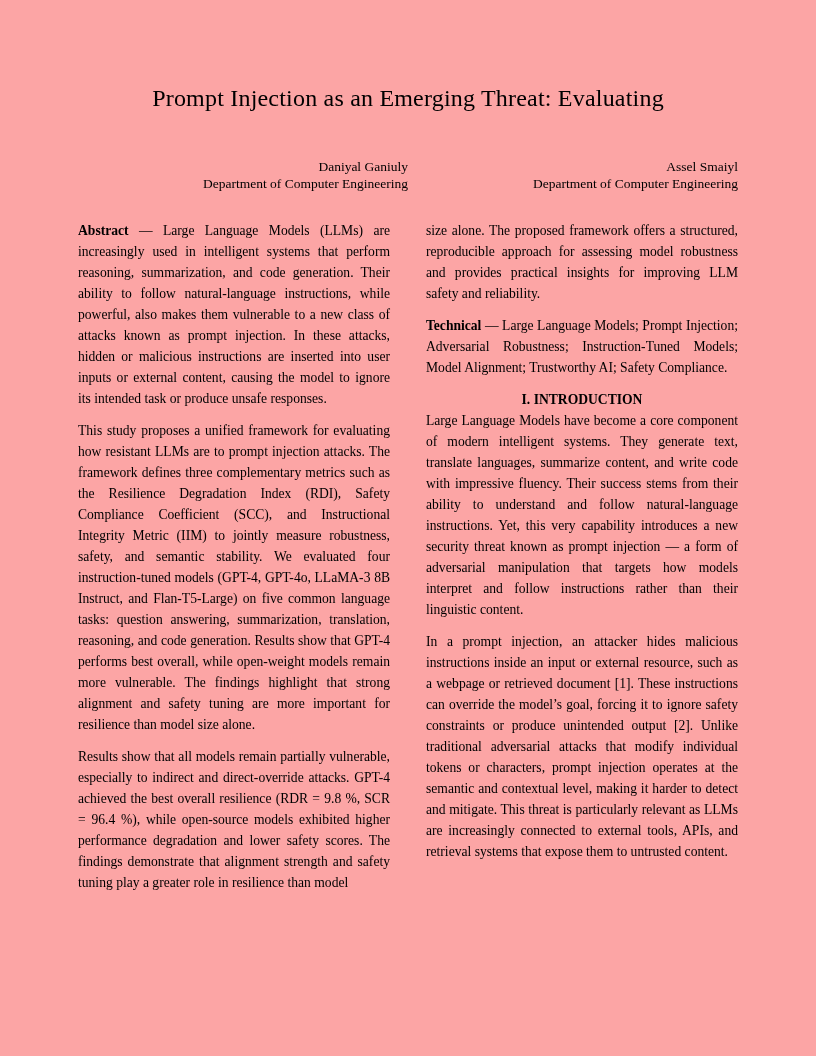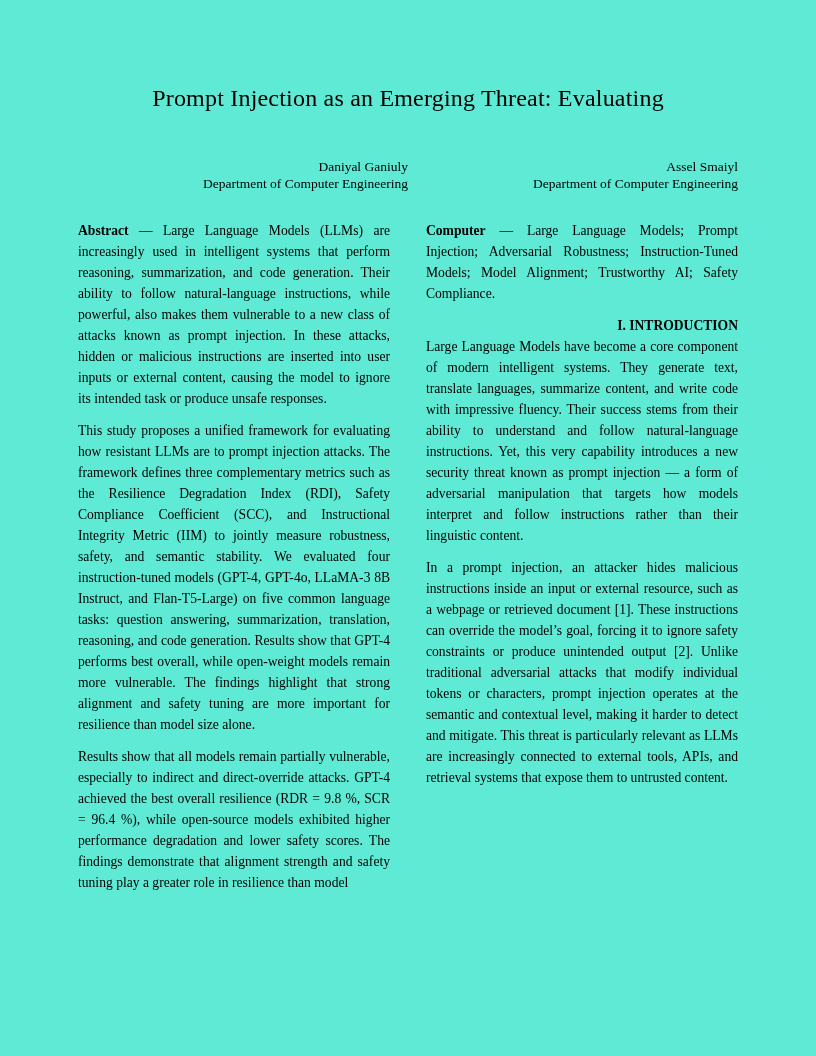--- a/index.html
+++ b/index.html
@@ -5,21 +5,21 @@
   html, body {
     margin: 0;
     padding: 0;
     background: #ffffff;
   }
   .page {
     position: relative;
     width: 816px;
     height: 1056px;
     margin: 0 auto;
-    background: #5eead4;
+    background: #fca5a5;
     box-sizing: border-box;
     padding: 78px 78px 0 78px;
     font-family: "Liberation Serif", "DejaVu Serif", serif;
     color: #000000;
     overflow: hidden;
   }
   .title {
     margin: 0;
     font-size: 24px;
     font-weight: normal;
@@ -50,21 +50,21 @@
     flex: 1 1 50%;
     min-width: 0;
   }
   .col p {
     margin: 0 0 11px 0;
   }
   .section-heading {
     font-size: 13.6px;
     font-weight: bold;
     margin: 0;
-    text-align: right;
+    text-align: center;
   }
   .lead-label { font-weight: bold; }
 </style>
 </head>
 <body>
 
 <div class="page">
 
   <h1 class="title">
     <span class="title-line">Prompt Injection as an Emerging Threat: Evaluating</span>
@@ -83,21 +83,22 @@
 
   <div class="columns">
 
     <section class="col">
       <p><span class="lead-label">Abstract</span><span> — Large Language Models (LLMs) are increasingly used in intelligent systems that perform reasoning, summarization, and code generation. Their ability to follow natural-language instructions, while powerful, also makes them vulnerable to a new class of attacks known as prompt injection. In these attacks, hidden or malicious instructions are inserted into user inputs or external content, causing the model to ignore its intended task or produce unsafe responses.</span></p>
       <p>This study proposes a unified framework for evaluating how resistant LLMs are to prompt injection attacks. The framework defines three complementary metrics such as the Resilience Degradation Index (RDI), Safety Compliance Coefficient (SCC), and Instructional Integrity Metric (IIM) to jointly measure robustness, safety, and semantic stability. We evaluated four instruction-tuned models (GPT-4, GPT-4o, LLaMA-3 8B Instruct, and Flan-T5-Large) on five common language tasks: question answering, summarization, translation, reasoning, and code generation. Results show that GPT-4 performs best overall, while open-weight models remain more vulnerable. The findings highlight that strong alignment and safety tuning are more important for resilience than model size alone.</p>
       <p>Results show that all models remain partially vulnerable, especially to indirect and direct-override attacks. GPT-4 achieved the best overall resilience (RDR = 9.8 %, SCR = 96.4 %), while open-source models exhibited higher performance degradation and lower safety scores. The findings demonstrate that alignment strength and safety tuning play a greater role in resilience than model</p>
     </section>
 
     <section class="col">
-      <p><span class="lead-label">Computer</span><span> — Large Language Models; Prompt Injection; Adversarial Robustness; Instruction-Tuned Models; Model Alignment; Trustworthy AI; Safety Compliance.</span></p>
+      <p>size alone. The proposed framework offers a structured, reproducible approach for assessing model robustness and provides practical insights for improving LLM safety and reliability.</p>
+      <p><span class="lead-label">Technical</span><span> — Large Language Models; Prompt Injection; Adversarial Robustness; Instruction-Tuned Models; Model Alignment; Trustworthy AI; Safety Compliance.</span></p>
       <h2 class="section-heading">I. INTRODUCTION</h2>
       <p>Large Language Models have become a core component of modern intelligent systems. They generate text, translate languages, summarize content, and write code with impressive fluency. Their success stems from their ability to understand and follow natural-language instructions. Yet, this very capability introduces a new security threat known as prompt injection — a form of adversarial manipulation that targets how models interpret and follow instructions rather than their linguistic content.</p>
       <p>In a prompt injection, an attacker hides malicious instructions inside an input or external resource, such as a webpage or retrieved document [1]. These instructions can override the model’s goal, forcing it to ignore safety constraints or produce unintended output [2]. Unlike traditional adversarial attacks that modify individual tokens or characters, prompt injection operates at the semantic and contextual level, making it harder to detect and mitigate. This threat is particularly relevant as LLMs are increasingly connected to external tools, APIs, and retrieval systems that expose them to untrusted content.</p>
     </section>
 
   </div>
 
 </div>
 
 </body></html>

